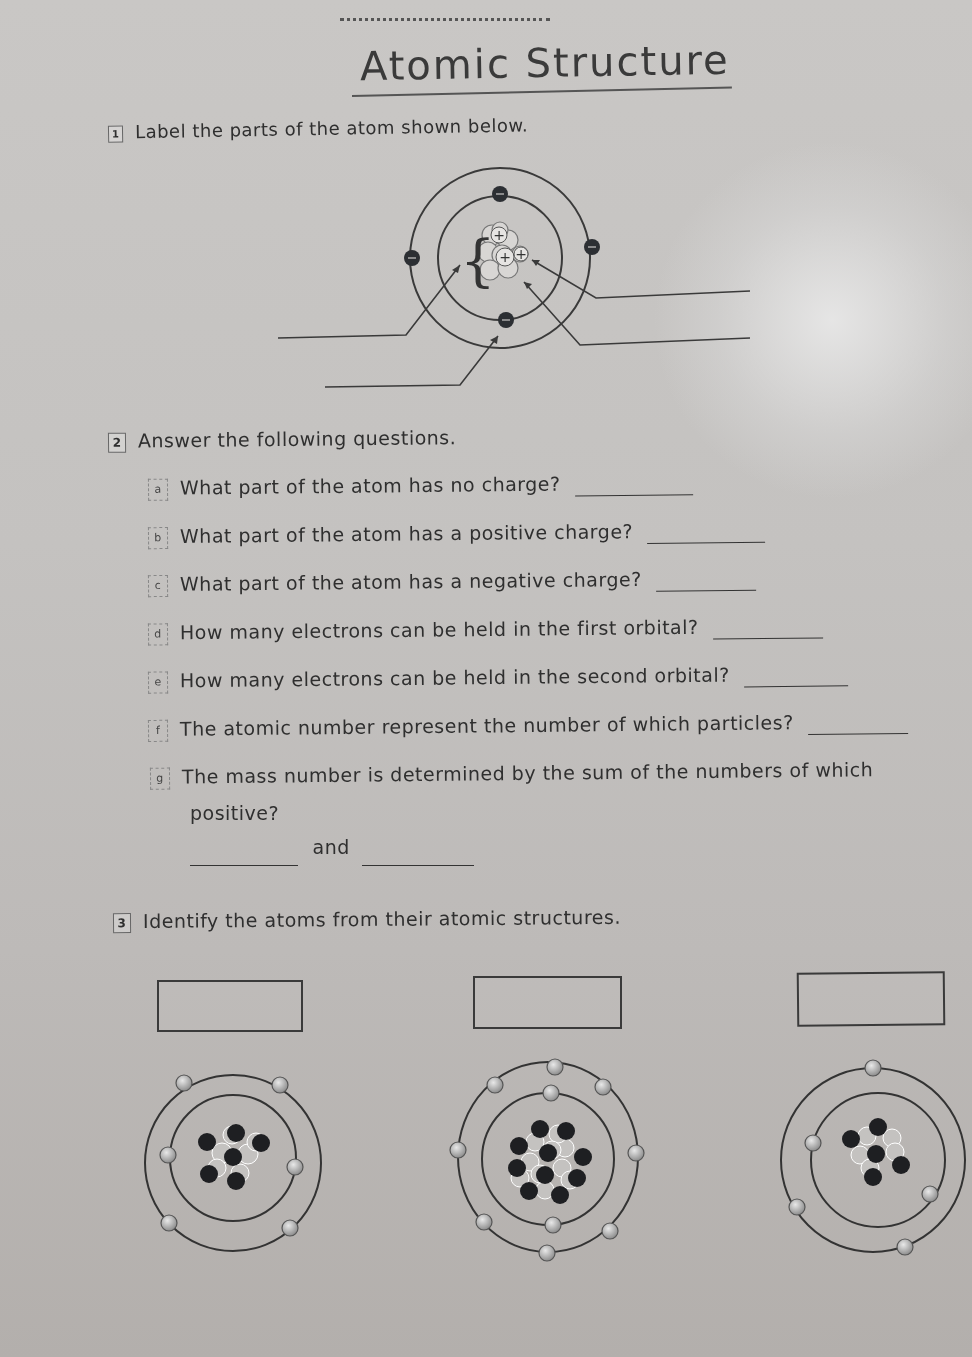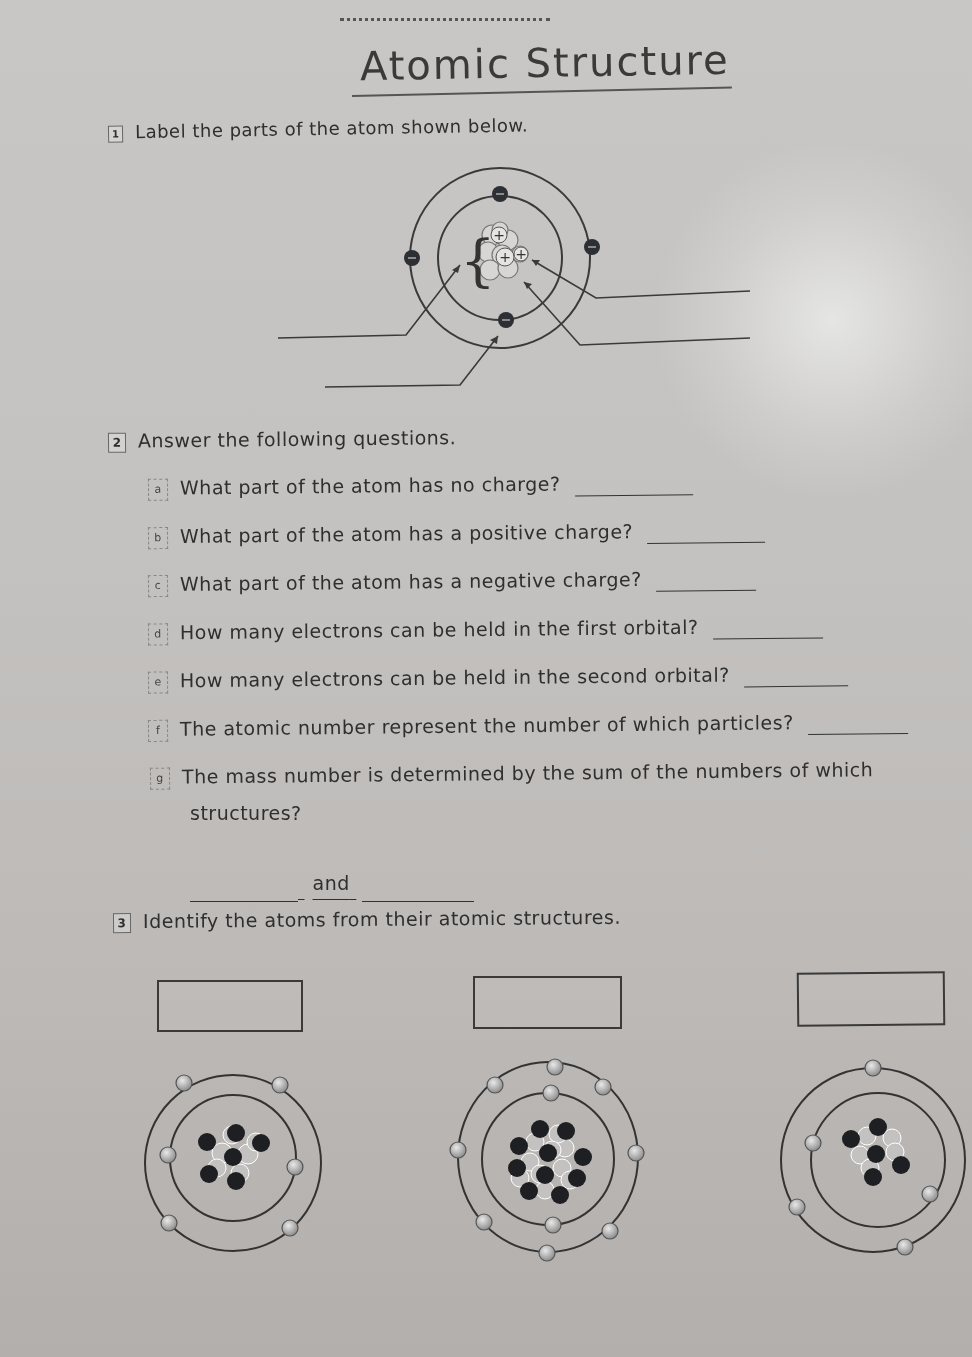--- a/index.html
+++ b/index.html
@@ -135,23 +135,23 @@
   <span class="sub-label">e</span><span>How many electrons can be held in the second orbital?</span><span class="blank" style="width:104px;"></span>
 </div>
 
 <div class="line-text" style="left:148px; top:714px; transform:rotate(-0.6deg);">
   <span class="sub-label">f</span><span>The atomic number represent the number of which particles?</span><span class="blank" style="width:100px;"></span>
 </div>
 
 <div class="line-text" style="left:150px; top:762px; transform:rotate(-0.6deg);">
   <span class="sub-label">g</span><span>The mass number is determined by the sum of the numbers of which</span>
 </div>
-<div class="line-text" style="left:190px; top:802px;">structures?</div>
-
-<div class="line-text" style="left:190px; top:880px;text-decoration:underline;">
+<div class="line-text" style="left:190px; top:802px;">positive?</div>
+
+<div class="line-text" style="left:190px; top:844px;">
   <span class="blank" style="width:108px; margin-left:0;"></span>
   <span style="margin-left:8px; position:relative; top:-8px;">and</span>
   <span class="blank" style="width:112px; margin-left:6px;"></span>
 </div>
 
 <div class="line-text" style="left:113px; top:908px; transform:rotate(-0.5deg);">
   <span class="section-num">3</span><span>Identify the atoms from their atomic structures.</span>
 </div>
 
 <div class="answer-box" style="left:157px; top:980px; width:142px; height:48px;"></div>

